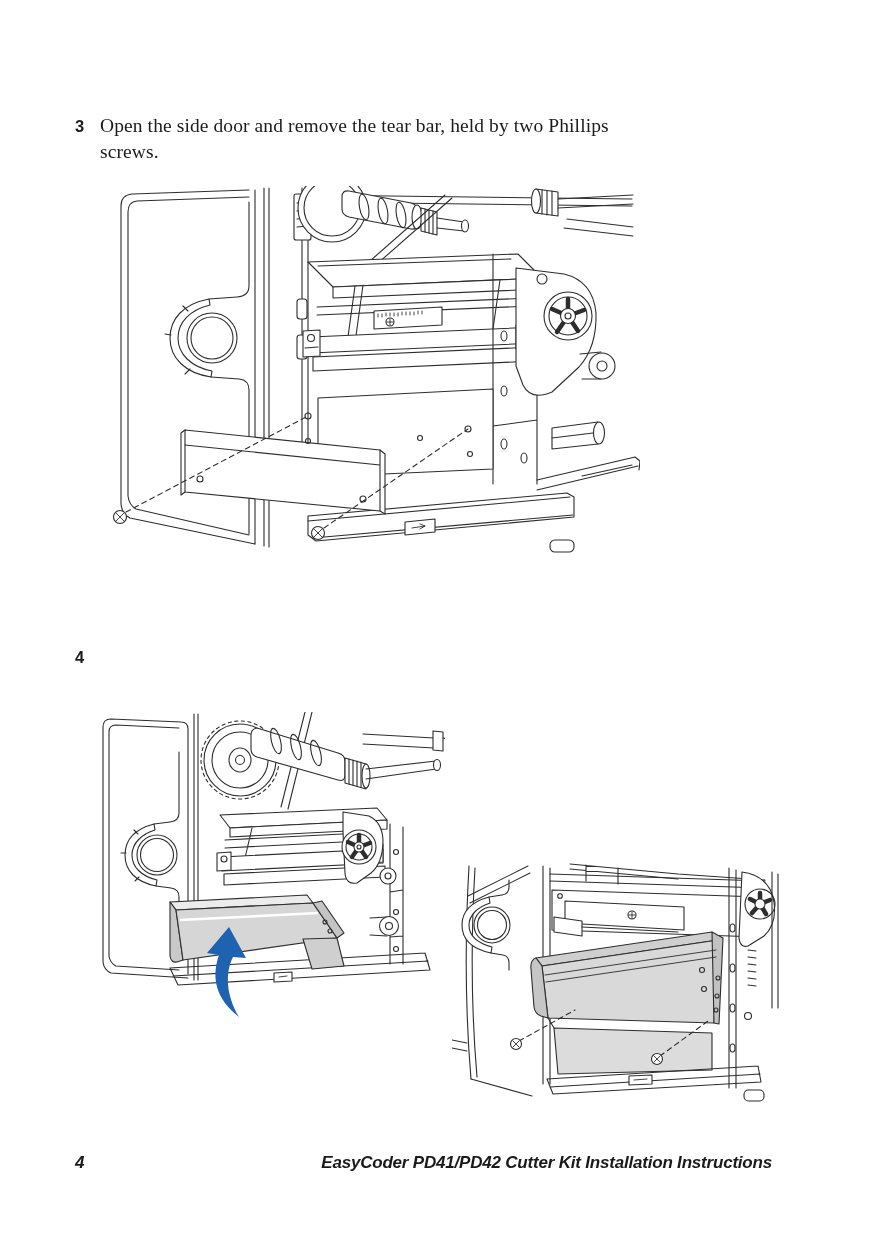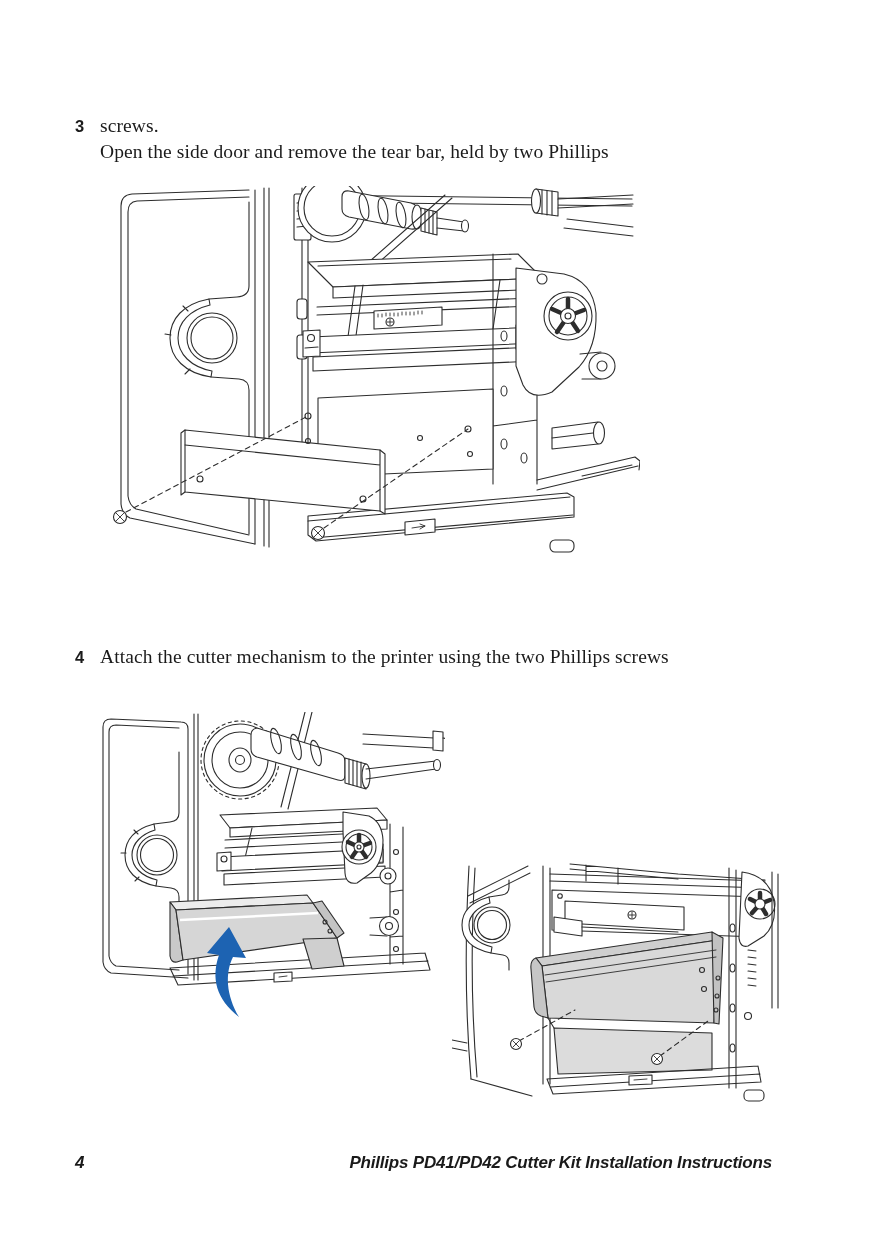--- a/index.html
+++ b/index.html
@@ -23,22 +23,22 @@
   .thin{stroke-width:0.9;}
 </style>
 </head>
 <body>
 
 <div class="page">
 
   <div class="step" style="left:75px;top:113px;">
     <div class="step-num">3</div>
     <div class="step-text">
+      <div>Open the side door and remove the tear bar, held by two Phillips</div>
       <div>screws.</div>
-      <div>Open the side door and remove the tear bar, held by two Phillips</div>
     </div>
   </div>
 
   <svg class="illus" style="left:112px;top:186px;" width="528" height="379" viewBox="0 0 528 379">
 
     <path class="ln" d="M196,9 L520,13 M196,16 L520,20"></path>
     <path class="ln" d="M455,33 L521,41 M452,42 L521,50"></path>
 
     <path class="ln" d="M152,2 L152,360 M157,2 L157,361"></path>
 
@@ -152,21 +152,20 @@
     </g>
     <g>
       <circle class="wf" cx="206" cy="347" r="6.5"></circle>
       <path class="ln thin" d="M202,343 L210,351 M202,351 L210,343"></path>
     </g>
   </svg>
 
   <div class="step" style="left:75px;top:644px;">
     <div class="step-num">4</div>
     <div class="step-text">
-      <div>Attach the cutter mechanism to the printer using the two Phillips screws</div>
     </div>
   </div>
 
   <svg class="illus" style="left:100px;top:712px;" width="345" height="306" viewBox="0 0 345 306">
     <path class="ln" d="M94,2 L94,268 M98,2 L98,268"></path>
 
     <g>
       <path class="ln" d="M3,250 L3,15 Q3,7 11,7 L81,10 Q88,10 88,17 L88,262 M3,250 Q4,258 11,261 L88,266"></path>
       <path class="ln" d="M9,244 L9,20 Q9,13 16,13 L79,16 M9,244 Q10,251 16,254 L79,258"></path>
       <path class="wf" d="M54,112 C35,117 25,128 25,143 C25,159 36,170 56,174 L57,168 C41,164 32,155 32,143 C32,131 42,122 55,118 Z"></path>
@@ -319,16 +318,16 @@
       <path class="ln thin" d="M61,183 L67,189 M61,189 L67,183"></path>
     </g>
     <g>
       <circle class="wf" cx="205" cy="201" r="5.5"></circle>
       <path class="ln thin" d="M202,198 L208,204 M202,204 L208,198"></path>
     </g>
   </svg>
 
   <div class="footer">
     <span>4</span>
-    <span>Phillips PD41/PD42 Cutter Kit Installation Instructions</span>
+    <span>EasyCoder PD41/PD42 Cutter Kit Installation Instructions</span>
   </div>
 
 </div>
 
 </body></html>

